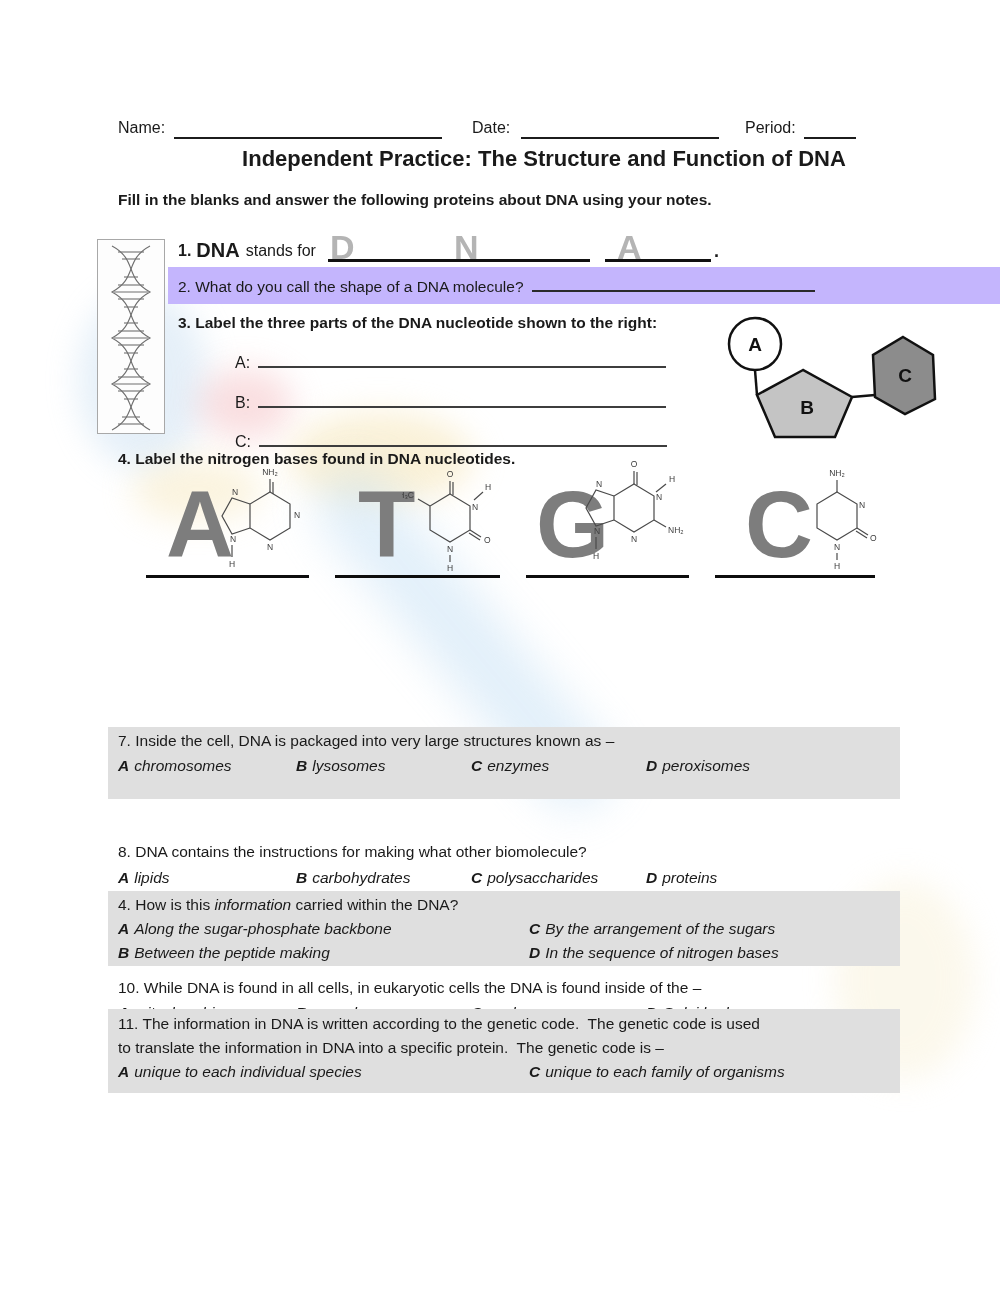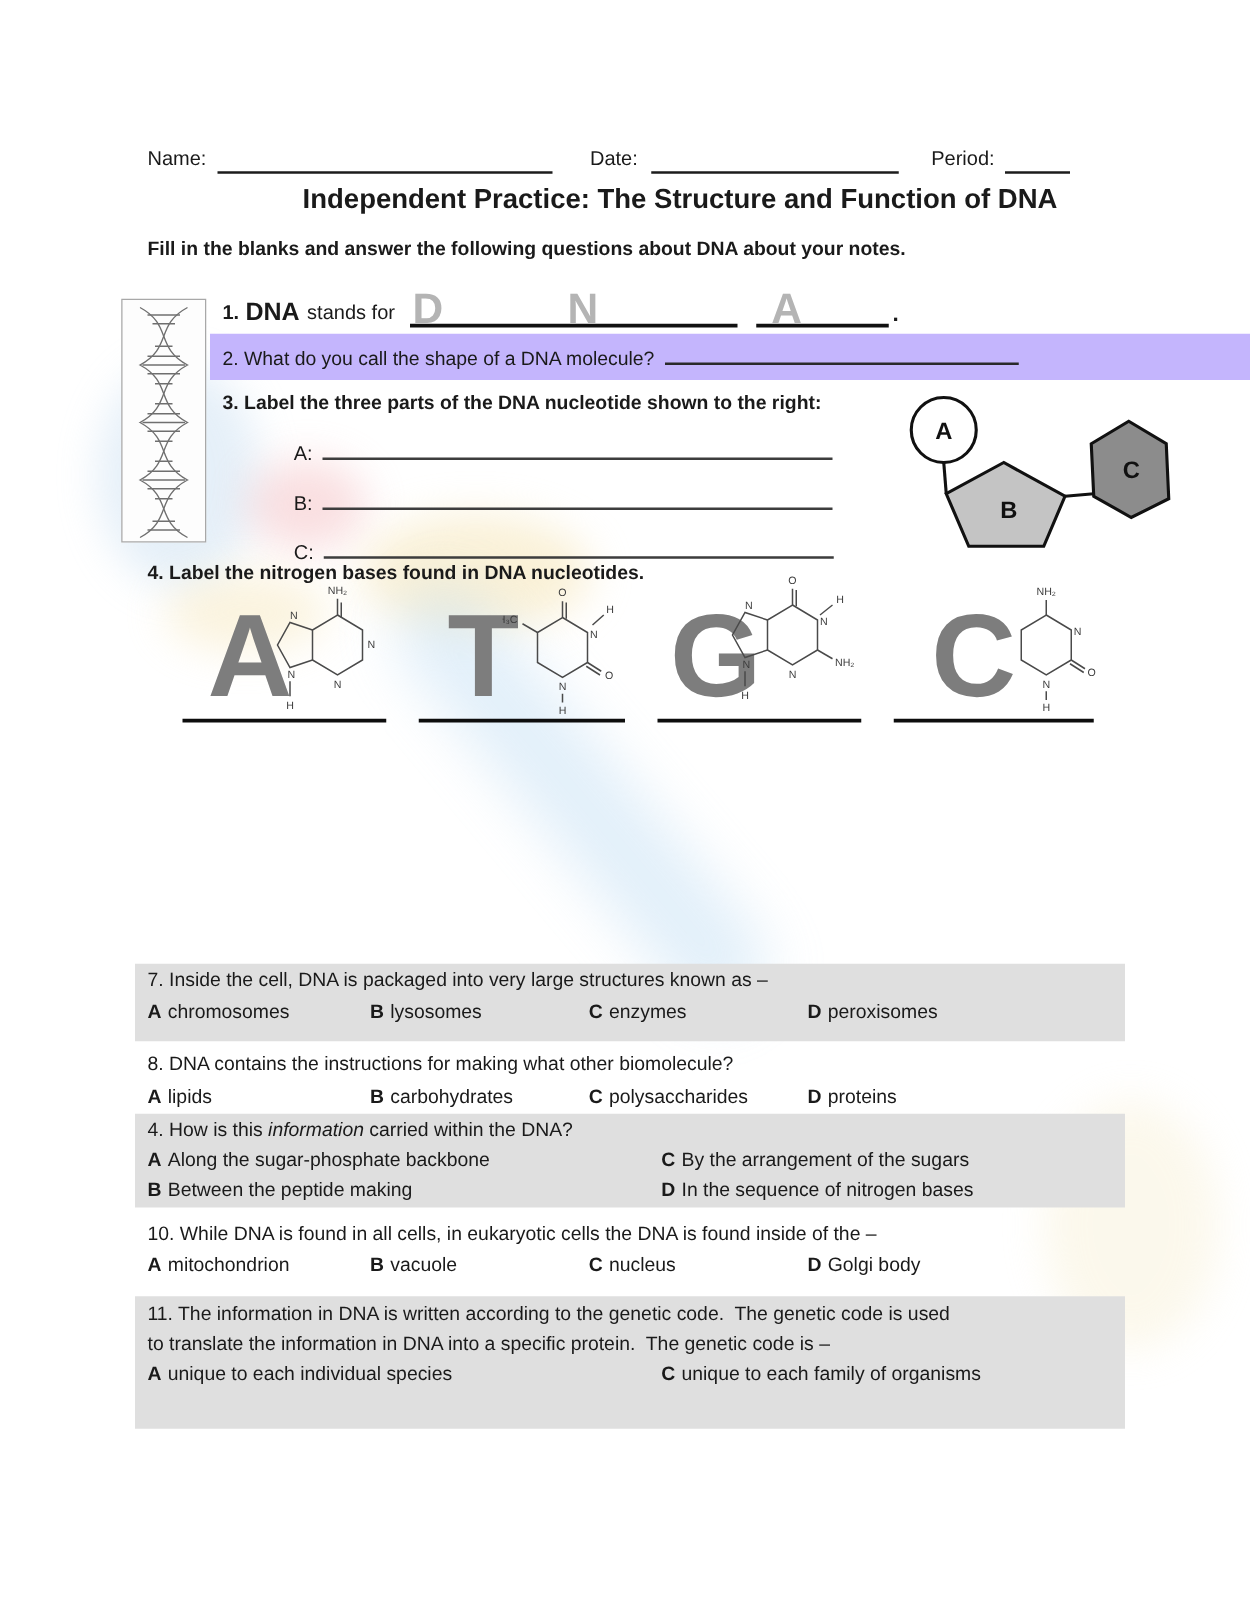--- a/index.html
+++ b/index.html
@@ -46,21 +46,21 @@
   .q4-heading{left:118px;top:450px;font-size:15.5px;font-weight:bold;}
   .base-letter{position:absolute;font-size:94px;font-weight:bold;color:#7d7d7d;line-height:.78;}
   .underline4{position:absolute;top:575px;height:3px;background:#0d0d0d;}
   .chem{position:absolute;}
   .chem path,.chem line,.chem polygon{stroke:#4a4a4a;stroke-width:1.2;fill:none;}
   .chem text{font-size:8.5px;fill:#3c3c3c;font-family:"Liberation Sans",sans-serif;}
   
   .mcq{position:absolute;left:108px;width:792px;font-size:15.5px;}
   .mcq.shaded{background:#dfdfdf;}
   .qline{position:absolute;left:10px;white-space:pre-wrap;}
-  .opt-row{position:absolute;left:0;width:100%;height:22px;}
+  .opt-row{position:absolute;left:0;width:100%;height:22px;font-style:italic;}
   .opt{position:absolute;white-space:nowrap;}
   .opt b{margin-right:5px;}
   .c1{left:10px;} .c2{left:188px;} .c3{left:363px;} .c4{left:538px;}
   .w1{left:10px;} .w2{left:421px;}
   .italic{font-style:italic;margin-top:48px;}
 </style>
 </head>
 <body>
 
 <div class="sheet">
@@ -73,21 +73,21 @@
   <div class="wm wm-yellow3"></div>
 
   <span class="abs hdr-label" style="left:118px;top:119px">Name:</span>
   <span class="abs blank" style="left:174px;top:119px;width:268px"></span>
   <span class="abs hdr-label" style="left:472px;top:119px">Date:</span>
   <span class="abs blank" style="left:521px;top:119px;width:198px"></span>
   <span class="abs hdr-label" style="left:745px;top:119px">Period:</span>
   <span class="abs blank" style="left:804px;top:119px;width:52px"></span>
 
   <div class="abs title">Independent Practice: The Structure and Function of DNA</div>
-  <div class="abs instructions">Fill in the blanks and answer the following questions about DNA about your notes.</div>
+  <div class="abs instructions">Fill in the blanks and answer the following proteins about DNA using your notes.</div>
 
   <div class="abs helix-box">
     <svg width="66" height="193" viewBox="0 0 66 193">
       <g stroke="#6f6f6f" stroke-width="1.1" fill="none">
         <path d="M14,6 C40,20 26,38 52,52 C26,66 40,84 14,98 C40,112 26,130 52,144 C26,158 40,176 14,190"></path>
         <path d="M52,6 C26,20 40,38 14,52 C40,66 26,84 52,98 C26,112 40,130 14,144 C40,158 26,176 52,190"></path>
         <line x1="20" y1="12" x2="46" y2="12"></line>
           <line x1="24" y1="19" x2="42" y2="19"></line>
         <line x1="26" y1="37" x2="40" y2="37"></line>
           <line x1="20" y1="45" x2="46" y2="45"></line>
@@ -220,21 +220,21 @@
     <text x="42" y="88" text-anchor="middle">N</text>
     <line x1="42" y1="91" x2="42" y2="98"></line>
     <text x="42" y="107" text-anchor="middle">H</text>
   </svg>
 
   <div class="underline4" style="left:146px;width:163px"></div>
   <div class="underline4" style="left:335px;width:165px"></div>
   <div class="underline4" style="left:526px;width:163px"></div>
   <div class="underline4" style="left:715px;width:160px"></div>
 
-  <div class="mcq shaded" style="top:771px;height:62px">
+  <div class="mcq shaded" style="top:727px;height:72px">
     <div class="qline" style="top:5px">7. Inside the cell, DNA is packaged into very large structures known as –</div>
     <div class="opt-row" style="top:30px">
       <span class="opt c1"><b>A</b><span>chromosomes</span></span>
       <span class="opt c2"><b>B</b><span>lysosomes</span></span>
       <span class="opt c3"><b>C</b><span>enzymes</span></span>
       <span class="opt c4"><b>D</b><span>peroxisomes</span></span>
     </div>
   </div>
 
   <div class="mcq" style="top:836px;height:52px">
@@ -262,21 +262,21 @@
   <div class="mcq" style="top:972px;height:55px">
     <div class="qline" style="top:7px">10. While DNA is found in all cells, in eukaryotic cells the DNA is found inside of the –</div>
     <div class="opt-row" style="top:32px">
       <span class="opt c1"><b>A</b><span>mitochondrion</span></span>
       <span class="opt c2"><b>B</b><span>vacuole</span></span>
       <span class="opt c3"><b>C</b><span>nucleus</span></span>
       <span class="opt c4"><b>D</b><span>Golgi body</span></span>
     </div>
   </div>
 
-  <div class="mcq shaded" style="top:1037px;height:106px">
+  <div class="mcq shaded" style="top:1009px;height:84px">
     <div class="qline" style="top:6px">11. The information in DNA is written according to the genetic code.  The genetic code is used</div>
     <div class="qline" style="top:30px">to translate the information in DNA into a specific protein.  The genetic code is –</div>
     <div class="opt-row" style="top:54px">
       <span class="opt w1"><b>A</b><span>unique to each individual species</span></span>
       <span class="opt w2"><b>C</b><span>unique to each family of organisms</span></span>
     </div>
   </div>
 
 </div>
 

